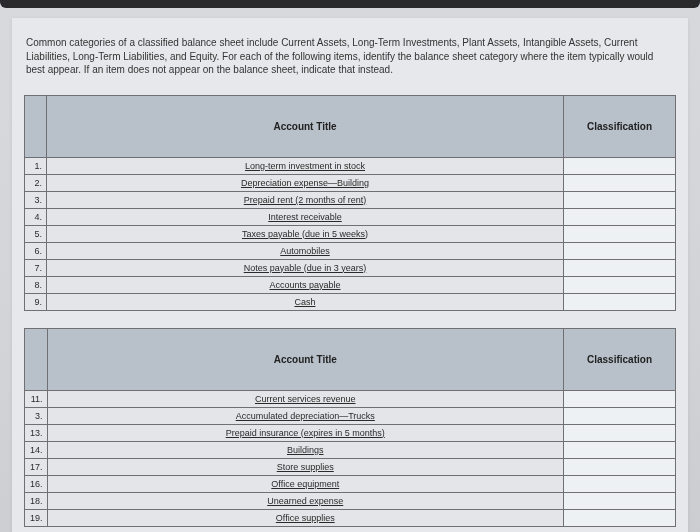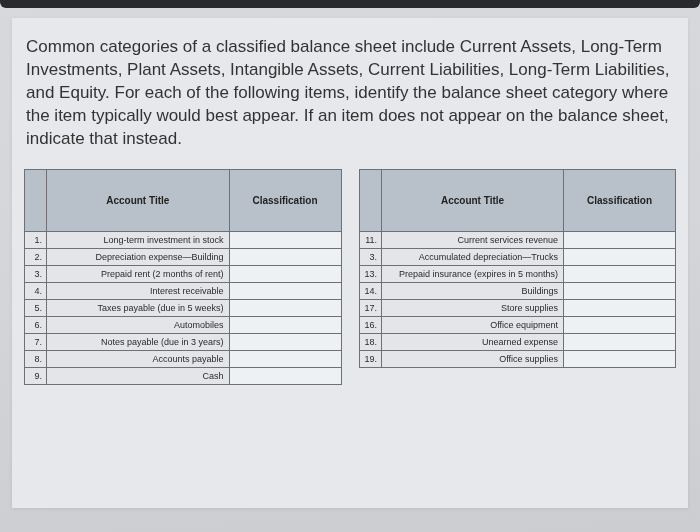--- a/index.html
+++ b/index.html
@@ -22,29 +22,30 @@
       background: #2a2a2d;
       border-radius: 0 0 6px 6px;
     }
     .paper {
       background: #e7e8eb;
       padding: 18px 12px 12px 12px;
       min-height: 490px;
       box-shadow: 0 1px 4px rgba(0,0,0,0.08);
     }
     .instructions {
-      font-size: 17px;
+      font-size: 10px;
       line-height: 1.35;
       color: #333;
       margin-bottom: 18px;
       padding: 0 2px;
     }
     .tables {
       display: flex;
       gap: 17px;
+      flex-direction: column;
     }
     .tbl-wrap {
       flex: 1;
     }
     table {
       width: 100%;
       border-collapse: collapse;
       font-size: 9px;
       color: #2a2a2a;
     }
@@ -62,21 +63,21 @@
     th.title-col { width: auto; text-align: center; }
     th.class-col { width: 112px; text-align: center; }
     td {
       border: 1px solid #6f6f74;
       padding: 2px 5px;
       height: 17px;
       background: #e4e5e8;
       vertical-align: middle;
     }
     td.num { text-align: right; padding-right: 4px; width: 22px; }
-    td.title { text-align: right; }
+    td.title { text-align: center; text-decoration: underline; }
     td.class { background: #eef1f4; width: 112px; }
   </style>
 </head>
 <body>
 
 <div class="paper">
 
   <p class="instructions">Common categories of a classified balance sheet include Current Assets, Long-Term Investments, Plant Assets, Intangible Assets, Current Liabilities, Long-Term Liabilities, and Equity. For each of the following items, identify the balance sheet category where the item typically would best appear. If an item does not appear on the balance sheet, indicate that instead.</p>
 
   <div class="tables">

